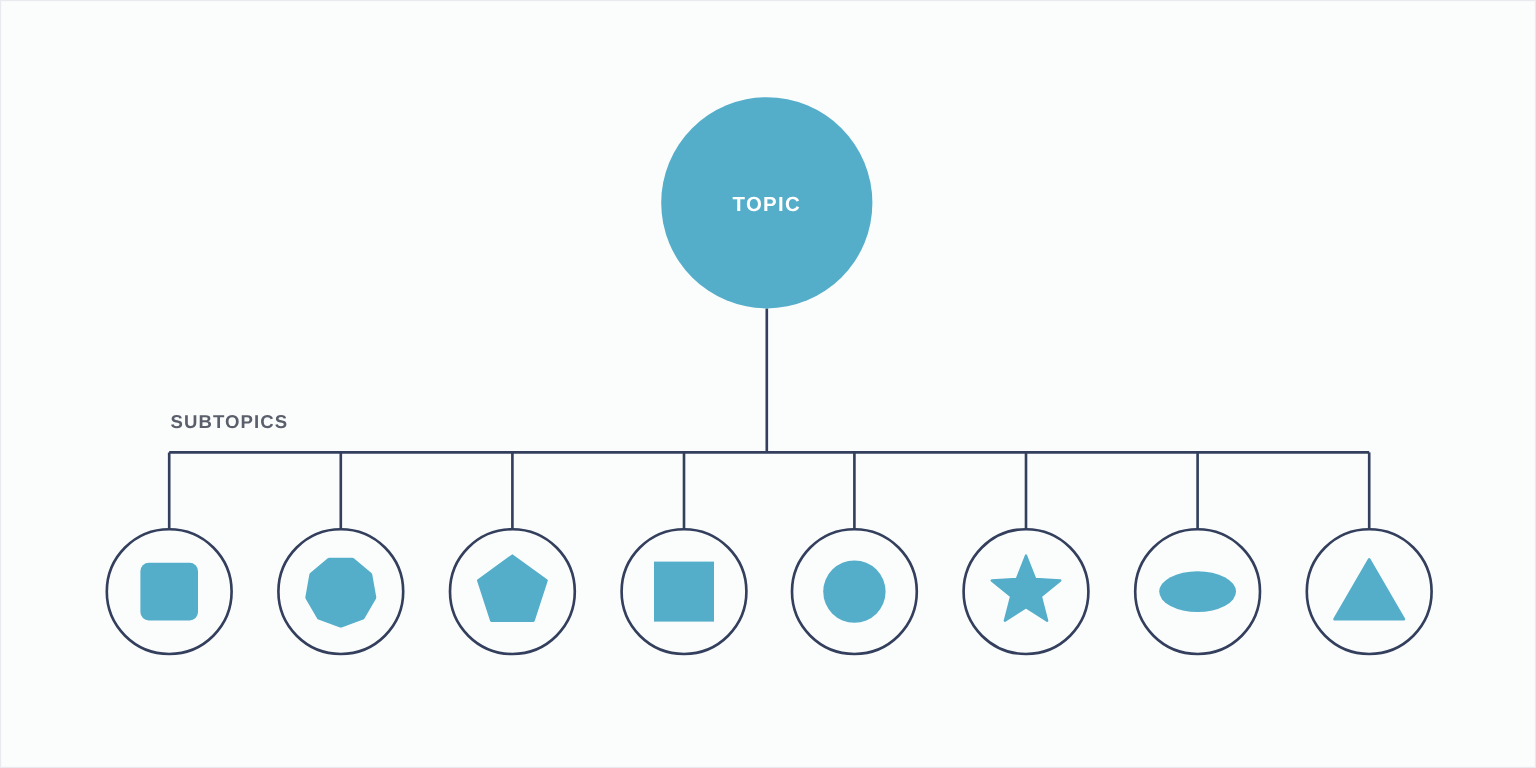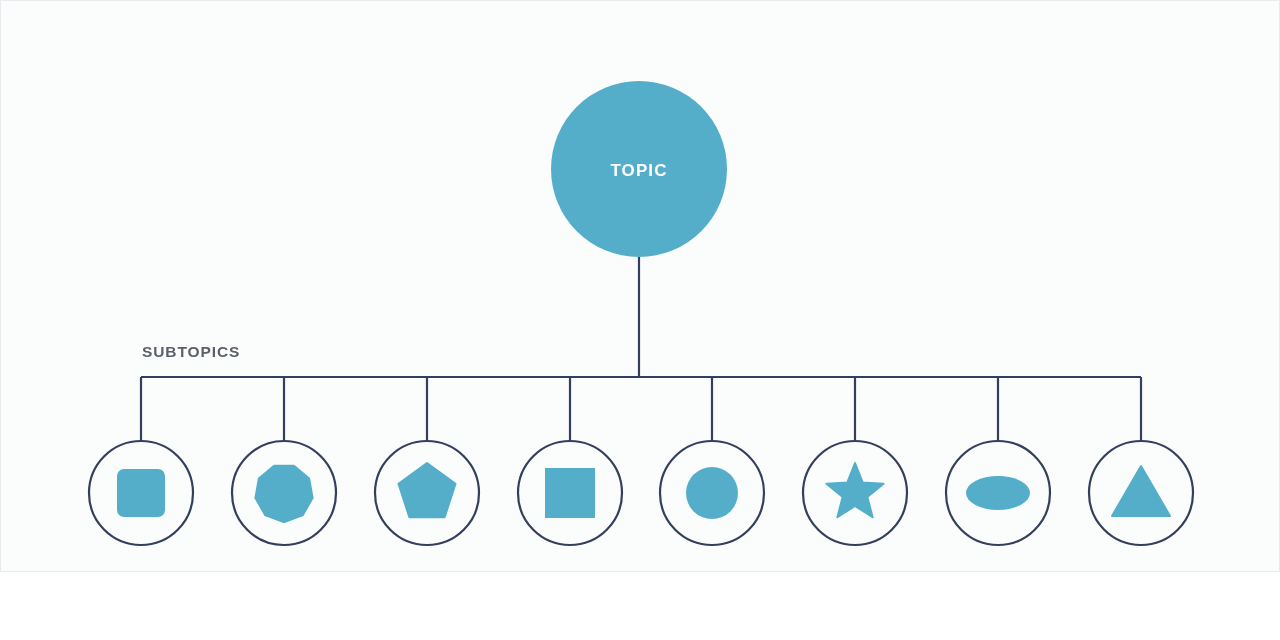--- a/index.html
+++ b/index.html
@@ -38,21 +38,21 @@
     font-family: "Liberation Sans", sans-serif;
     font-size: 15.5px;
     font-weight: bold;
     letter-spacing: 0.9px;
     fill: #5a5f6b;
   }
 </style>
 </head>
 <body>
 
-<div id="canvas" style="width: 1280px; height: 572px; background: rgb(251, 253, 253); border-color: rgb(232, 234, 237);">
+<div id="canvas" style="width: 1280px; height: 640px; background: rgb(251, 253, 253); border-color: rgb(232, 234, 237);">
   <svg id="diagram-svg" viewBox="0 0 1280 640" xmlns="http://www.w3.org/2000/svg">
 
     <g id="connectors">
         <line x1="638" y1="256" x2="638" y2="376" stroke="#333f5c" stroke-width="2.2" stroke-linecap="butt"></line>
         <line x1="140" y1="376" x2="1140" y2="376" stroke="#333f5c" stroke-width="2.2" stroke-linecap="butt"></line>
         <line x1="140" y1="376" x2="140" y2="440" stroke="#333f5c" stroke-width="2.2" stroke-linecap="butt"></line>
         <line x1="283" y1="376" x2="283" y2="440" stroke="#333f5c" stroke-width="2.2" stroke-linecap="butt"></line>
         <line x1="426" y1="376" x2="426" y2="440" stroke="#333f5c" stroke-width="2.2" stroke-linecap="butt"></line>
         <line x1="569" y1="376" x2="569" y2="440" stroke="#333f5c" stroke-width="2.2" stroke-linecap="butt"></line>
         <line x1="711" y1="376" x2="711" y2="440" stroke="#333f5c" stroke-width="2.2" stroke-linecap="butt"></line>

